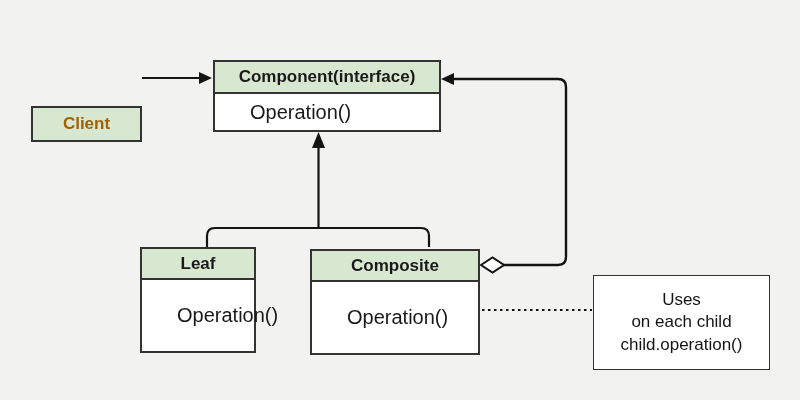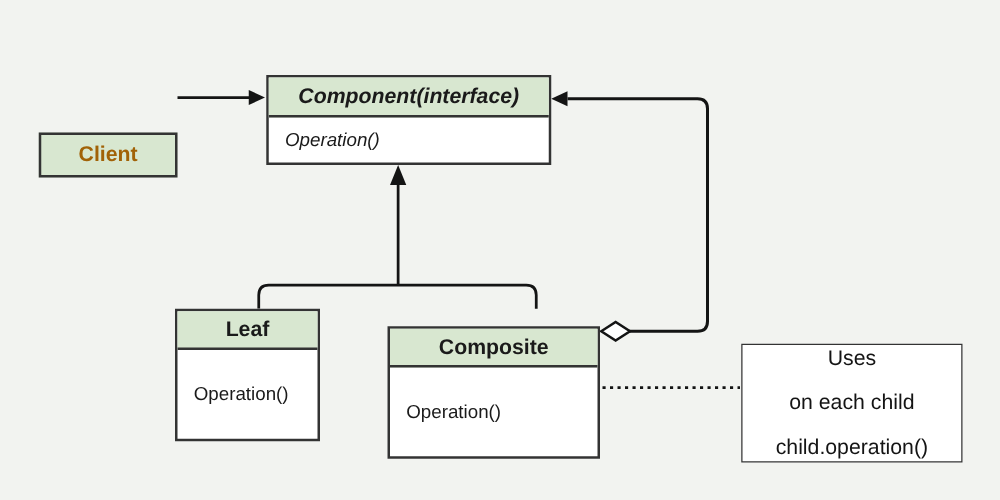--- a/index.html
+++ b/index.html
@@ -45,57 +45,57 @@
     font-size: 17px;
     color: #1a1a1a;
     flex: 0 0 auto;
   }
   .class-body {
     flex: 1 1 auto;
     display: flex;
     align-items: center;
   }
   .method {
-    font-size: 15px;
+    font-size: 20px;
     color: #1a1a1a;
-    padding-left: 13px;
+    padding-left: 35px;
     white-space: nowrap;
   }
   
   #box-client {
     left: 31px; top: 60px;
     width: 111px; height: 36px;
     background: #d8e7d0;
     border: 2px solid #333333;
     align-items: center;
     justify-content: center;
     flex-direction: row;
     display: flex;
     font-weight: bold;
     font-size: 17px;
     color: #a16207;
     margin-top: 46px;
   }
-  #box-component { left: 213px; top: 60px; width: 228px; height: 72px; font-style: italic; }
+  #box-component { left: 213px; top: 60px; width: 228px; height: 72px; }
   #box-component .class-header { height: 32px; }
   #box-leaf { left: 140px; top: 247px; width: 116px; height: 106px; }
   #box-leaf .class-header { height: 31px; }
-  #box-composite { left: 310px; top: 261px; width: 170px; height: 106px; }
+  #box-composite { left: 310px; top: 249px; width: 170px; height: 106px; }
   #box-composite .class-header { height: 31px; }
   #note-box {
     position: absolute;
     box-sizing: border-box;
     left: 593px; top: 275px;
     width: 177px; height: 95px;
     background: #ffffff;
     border: 1.7px solid #333333;
     display: flex;
     flex-direction: column;
     align-items: center;
-    justify-content: space-between;
+    justify-content: center;
     font-size: 17px;
     line-height: 1.32;
     color: #141414;
     text-align: center;
   }
 </style>
 </head>
 <body>
 
 <div id="stage">

